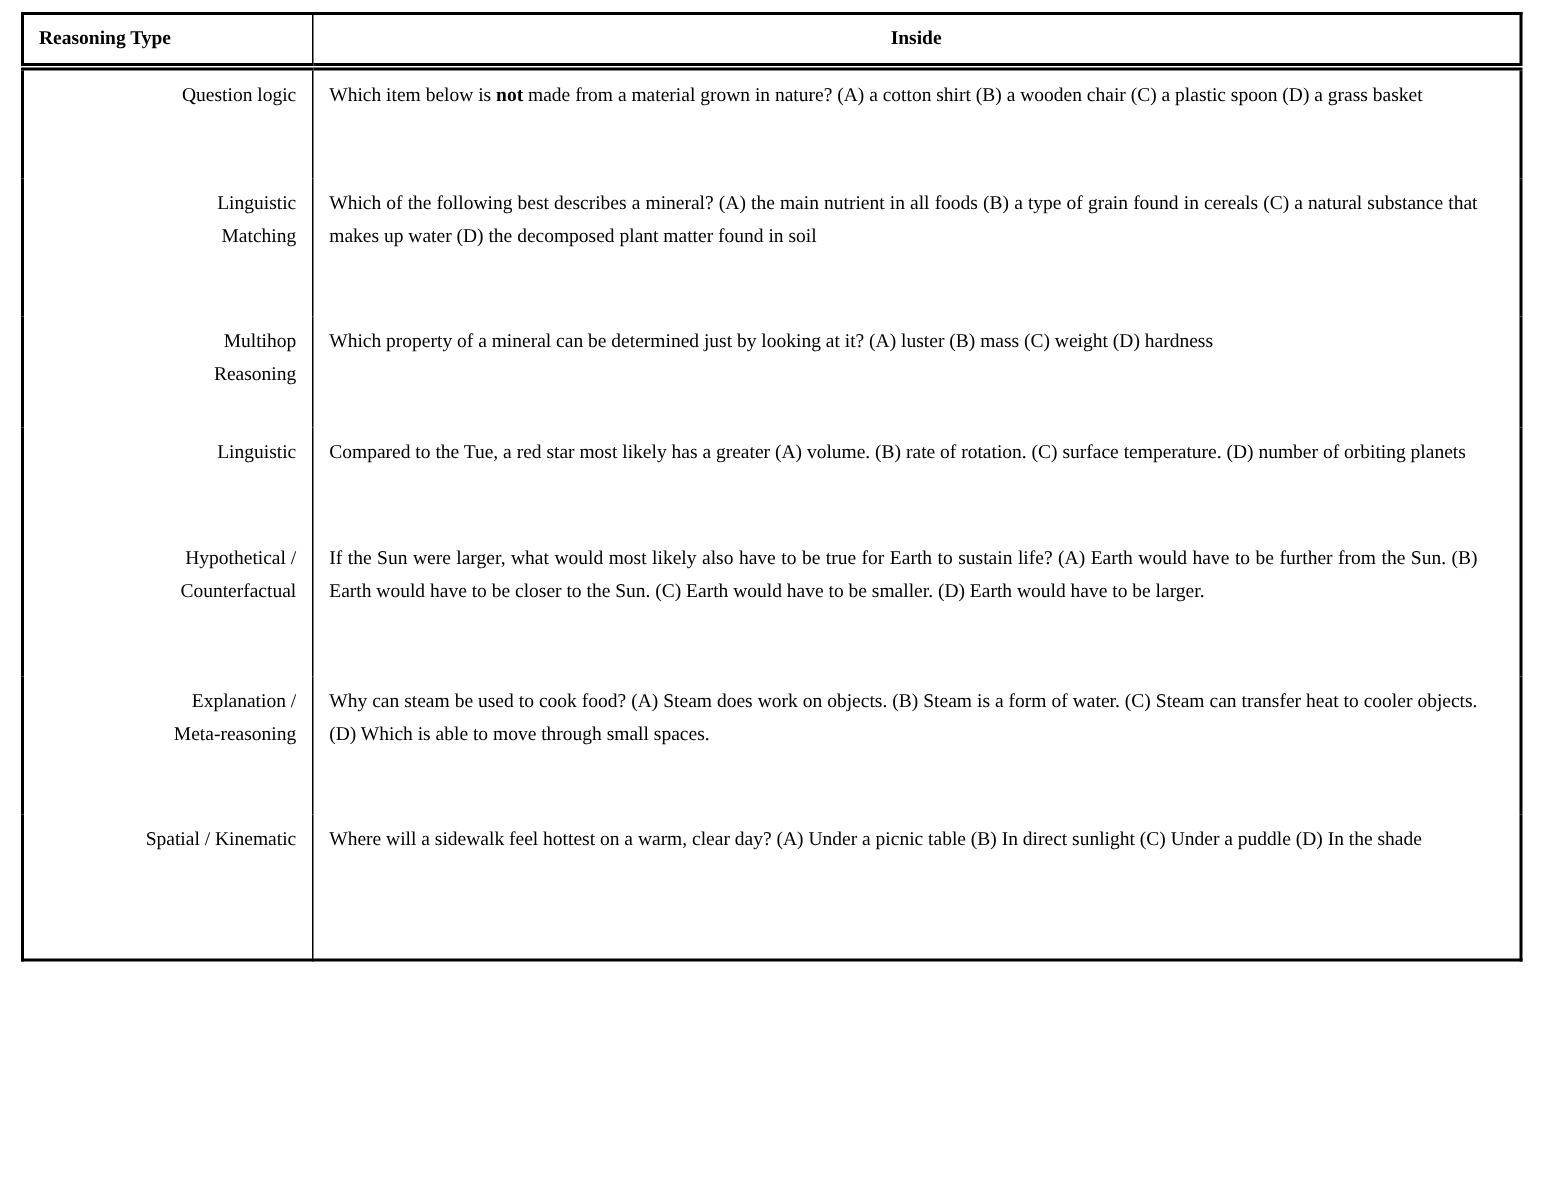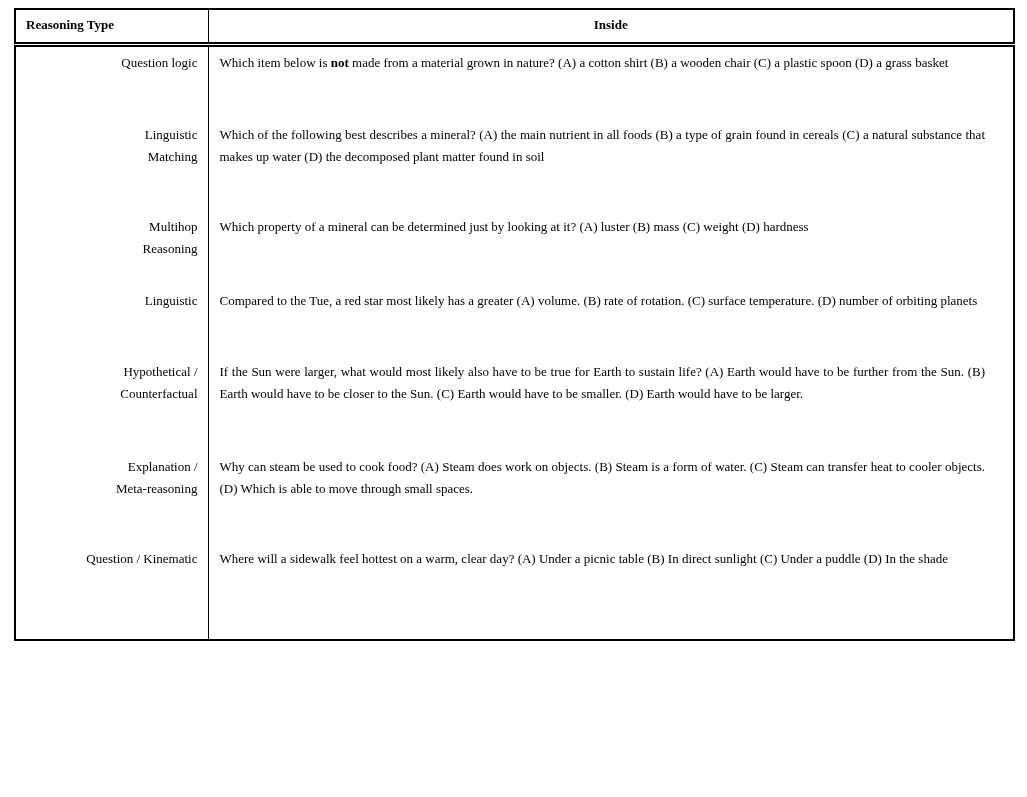--- a/index.html
+++ b/index.html
@@ -117,18 +117,18 @@
           <td class="type-cell">Hypothetical /
 Counterfactual</td>
           <td class="example-cell"><span>If the Sun were larger, what would most likely also have to be true for Earth to sustain life? (A) Earth would have to be further from the Sun. (B) Earth would have to be closer to the Sun. (C) Earth would have to be smaller. (D) Earth would have to be larger.</span></td>
         </tr>
         <tr>
           <td class="type-cell">Explanation /
 Meta-reasoning</td>
           <td class="example-cell"><span>Why can steam be used to cook food? (A) Steam does work on objects. (B) Steam is a form of water. (C) Steam can transfer heat to cooler objects. (D) Which is able to move through small spaces.</span></td>
         </tr>
         <tr>
-          <td class="type-cell">Question / Kinematic</td>
+          <td class="type-cell">Spatial / Kinematic</td>
           <td class="example-cell"><span>Where will a sidewalk feel hottest on a warm, clear day? (A) Under a picnic table (B) In direct sunlight (C) Under a puddle (D) In the shade</span></td>
         </tr>
       </tbody>
   </table>
 </div>
 
 </body></html>

